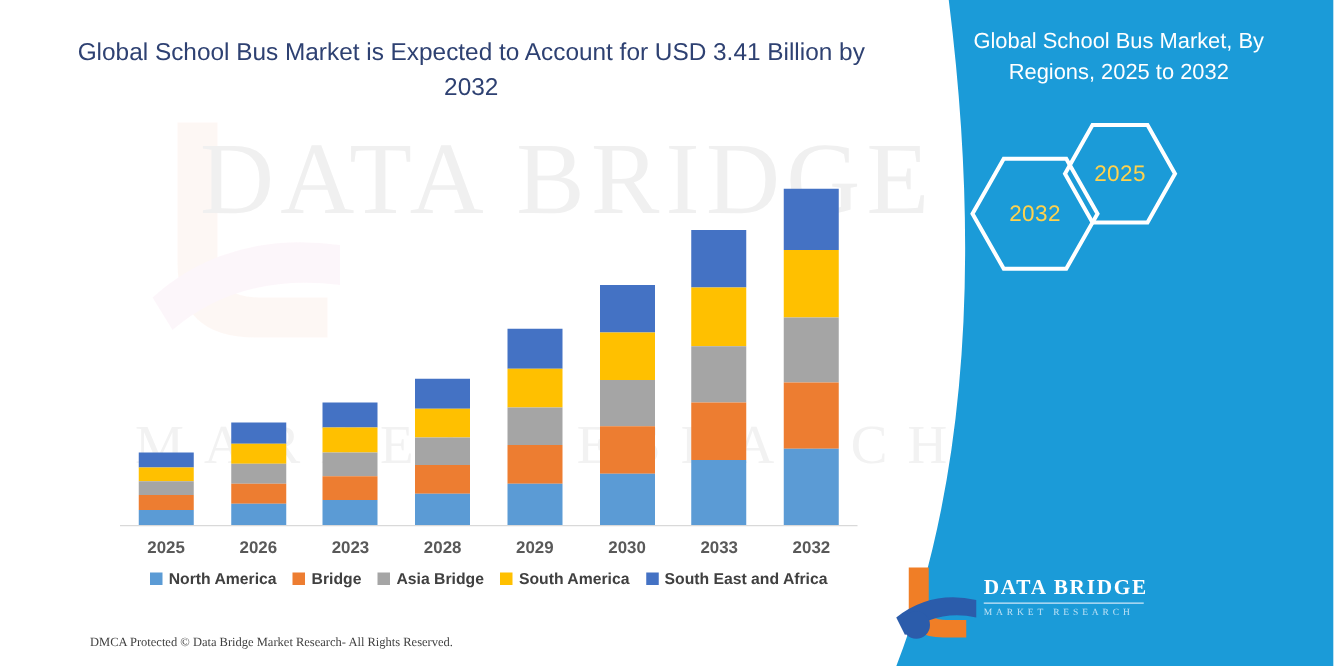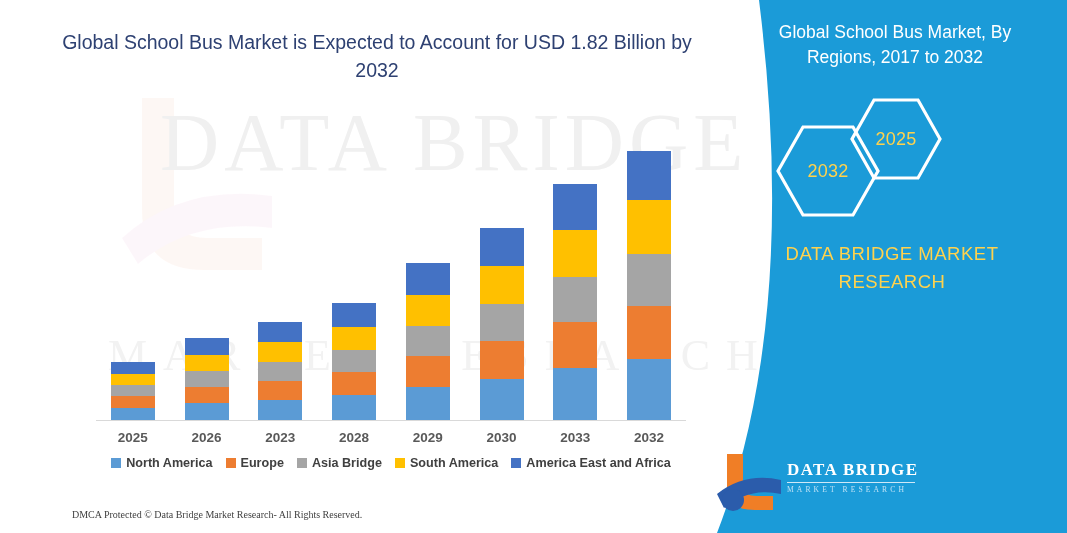--- a/index.html
+++ b/index.html
@@ -232,21 +232,21 @@
 
   <div id="watermark">
     <svg id="wm-logo" viewBox="0 0 180 190">
       <path d="M30 10 L62 10 L62 120 Q62 150 95 150 L150 150 L150 182 L92 182 Q30 182 30 122 Z" fill="#FDF0EA"></path>
       <path d="M10 150 Q70 96 160 108 L160 140 Q80 130 26 176 Z" fill="#FBEEF6"></path>
     </svg>
     <div id="wm-data-bridge">DATA BRIDGE</div>
     <div id="wm-market-research">MARKET RESEARCH</div>
   </div>
 
-  <div id="chart-title">Global School Bus Market is Expected to Account for USD 1.82  Billion by 2032</div>
+  <div id="chart-title">Global School Bus Market is Expected to Account for USD 3.41  Billion by 2032</div>
 
   <div id="chart">
     <div id="plot">
         <div class="bar" style="left: 14.875px;">
           <div class="seg" style="height: 12px; background: rgb(68, 114, 196);"></div>
           <div class="seg" style="height: 11px; background: rgb(255, 192, 0);"></div>
           <div class="seg" style="height: 11px; background: rgb(165, 165, 165);"></div>
           <div class="seg" style="height: 12px; background: rgb(237, 125, 49);"></div>
           <div class="seg" style="height: 12px; background: rgb(91, 155, 213);"></div>
         </div>
@@ -311,62 +311,61 @@
       <div class="xlabel" style="left: 614.125px;">2032</div>
     </div>
 
   <div id="legend">
       <div class="legend-item">
         <span class="legend-swatch" style="background: rgb(91, 155, 213);"></span>
         <span>North America</span>
       </div>
       <div class="legend-item">
         <span class="legend-swatch" style="background: rgb(237, 125, 49);"></span>
-        <span>Europe</span>
+        <span>Bridge</span>
       </div>
       <div class="legend-item">
         <span class="legend-swatch" style="background: rgb(165, 165, 165);"></span>
         <span>Asia Bridge</span>
       </div>
       <div class="legend-item">
         <span class="legend-swatch" style="background: rgb(255, 192, 0);"></span>
         <span>South America</span>
       </div>
       <div class="legend-item">
         <span class="legend-swatch" style="background: rgb(68, 114, 196);"></span>
-        <span>America East and Africa</span>
+        <span>South East and Africa</span>
       </div>
     </div>
 
   <div id="footer-left">DMCA Protected © Data Bridge Market Research-  All Rights Reserved.</div>
 </div>
 
 <div id="right-panel">
   <svg class="bg" viewBox="0 0 360 533" preserveAspectRatio="none">
     <path d="M52 0 L360 0 L360 533 L10 533 Q92 320 52 0 Z" fill="#1B9BD8"></path>
   </svg>
 
   <div class="content">
-    <div id="panel-heading">Global School Bus Market, By Regions, 2017 to 2032</div>
+    <div id="panel-heading">Global School Bus Market, By Regions, 2025 to 2032</div>
 
     <div class="hexagon" id="hex-2032">
       <svg viewBox="0 0 110 100" width="110" height="100">
         <polygon points="30,6 80,6 105,50 80,94 30,94 5,50" fill="none" stroke="#ffffff" stroke-width="3.2"></polygon>
       </svg>
       <span>2032</span>
     </div>
 
     <div class="hexagon" id="hex-2025">
       <svg viewBox="0 0 98 88" width="98" height="88">
         <polygon points="27,5 71,5 93,44 71,83 27,83 5,44" fill="none" stroke="#ffffff" stroke-width="3.2"></polygon>
       </svg>
       <span>2025</span>
     </div>
 
-    <div id="panel-brand">DATA BRIDGE MARKET RESEARCH</div>
 
     <div id="panel-logo">
       <svg width="70" height="62" viewBox="0 0 70 62">
         <path d="M12 4 L28 4 L28 36 Q28 46 42 46 L58 46 L58 60 L40 60 Q12 60 12 38 Z" fill="#F07E26"></path>
         <path d="M2 44 Q30 22 66 30 L66 44 Q34 37 9 58 Z" fill="#2B5CAB"></path>
         <circle cx="18" cy="50" r="11" fill="#2B5CAB"></circle>
       </svg>
       <div class="logo-text">
         <div class="logo-title">DATA BRIDGE</div>
         <div class="logo-rule"></div>

